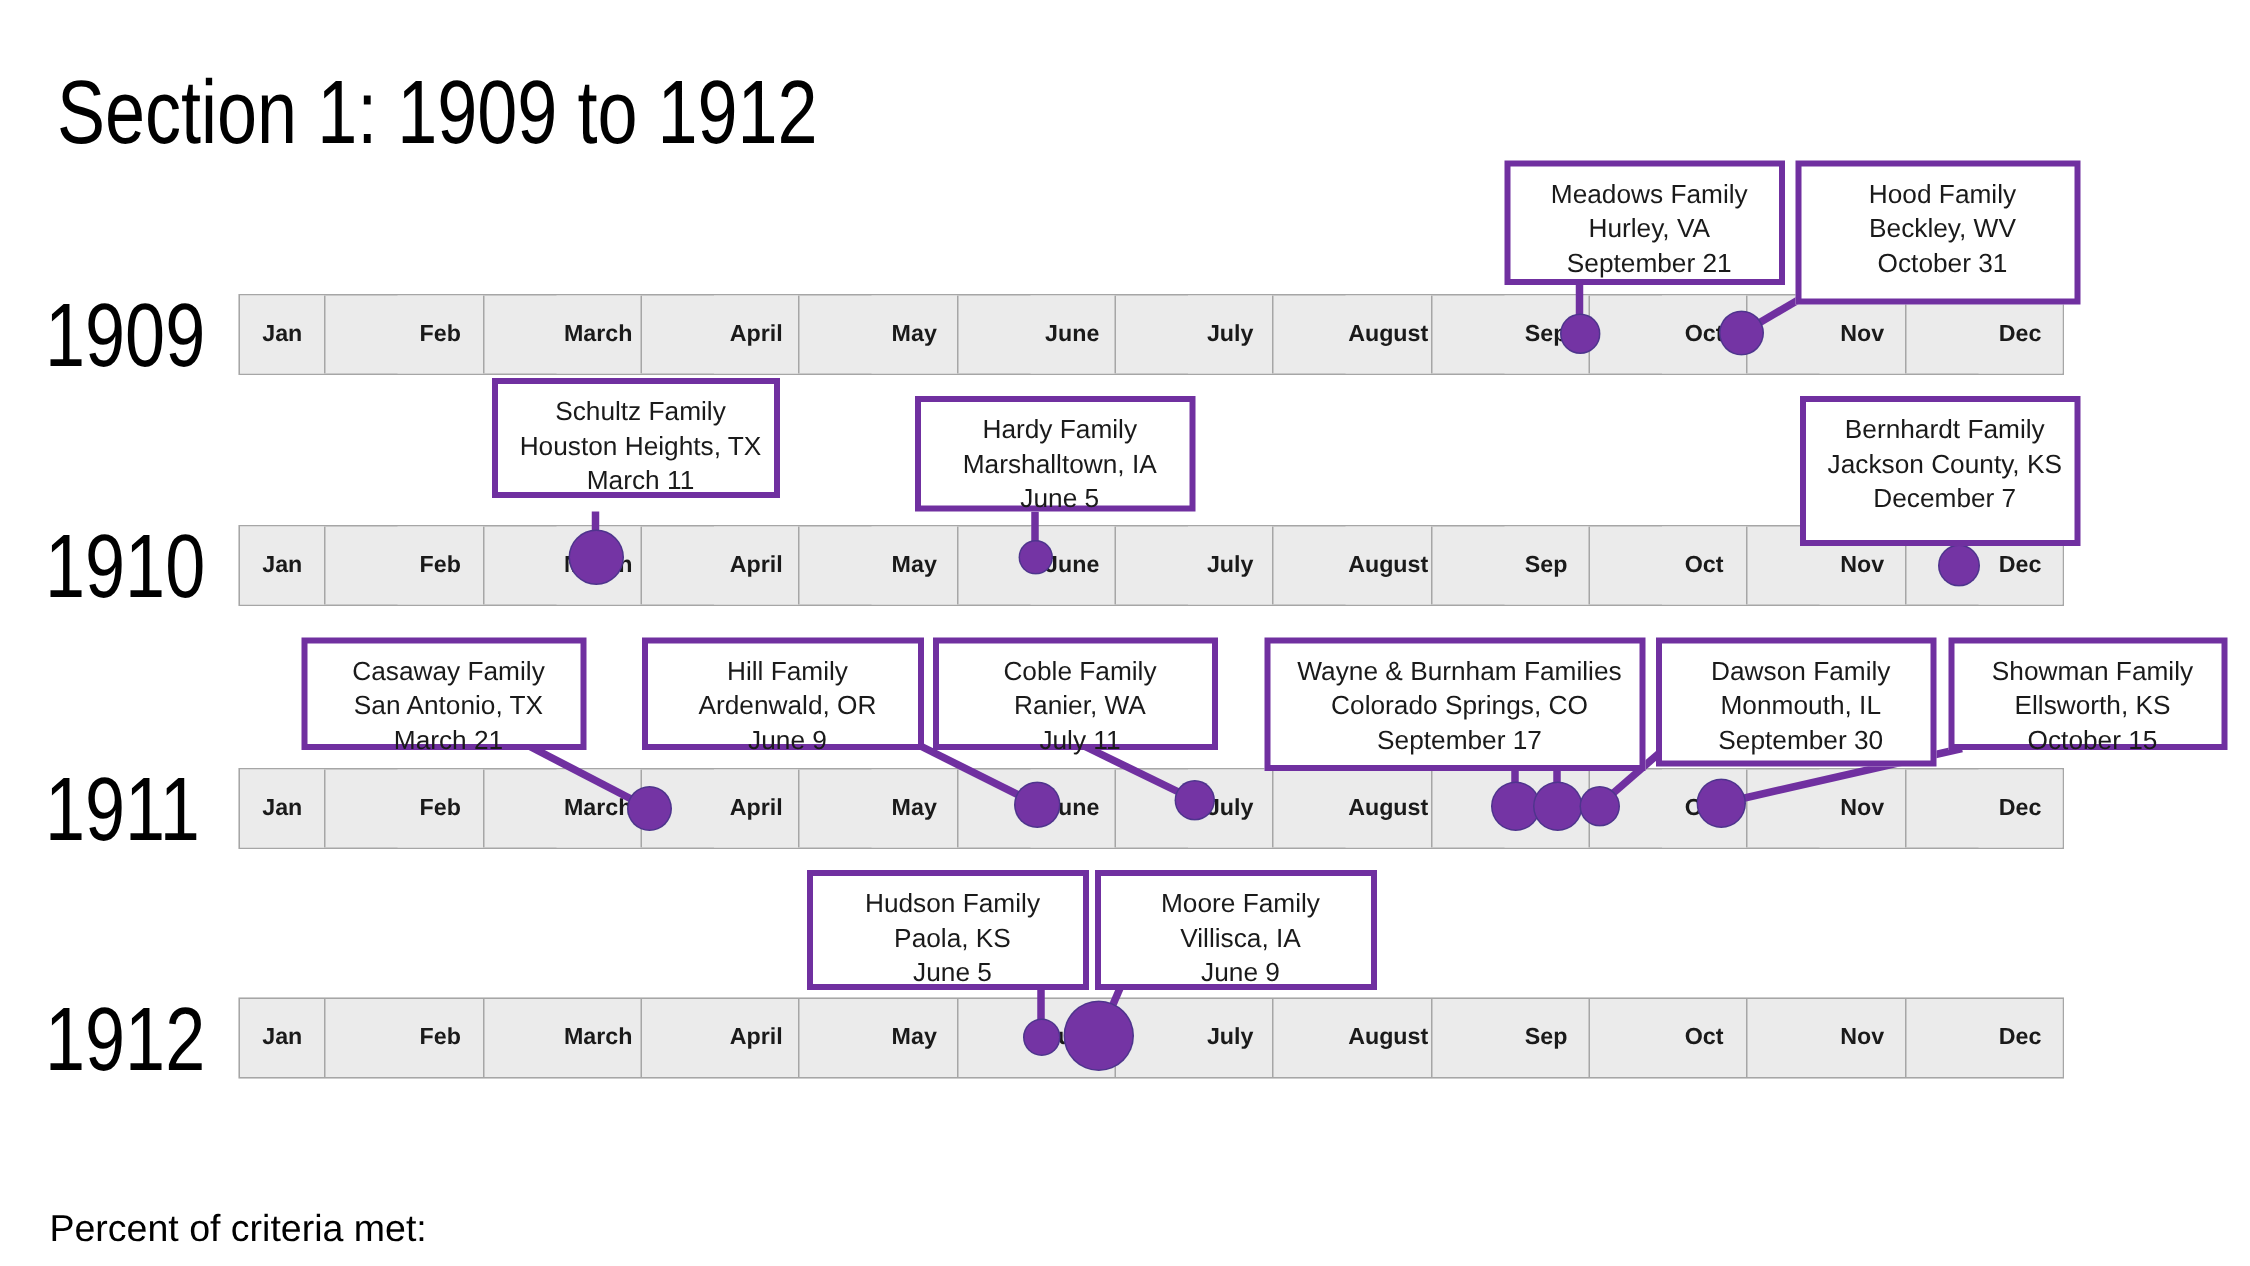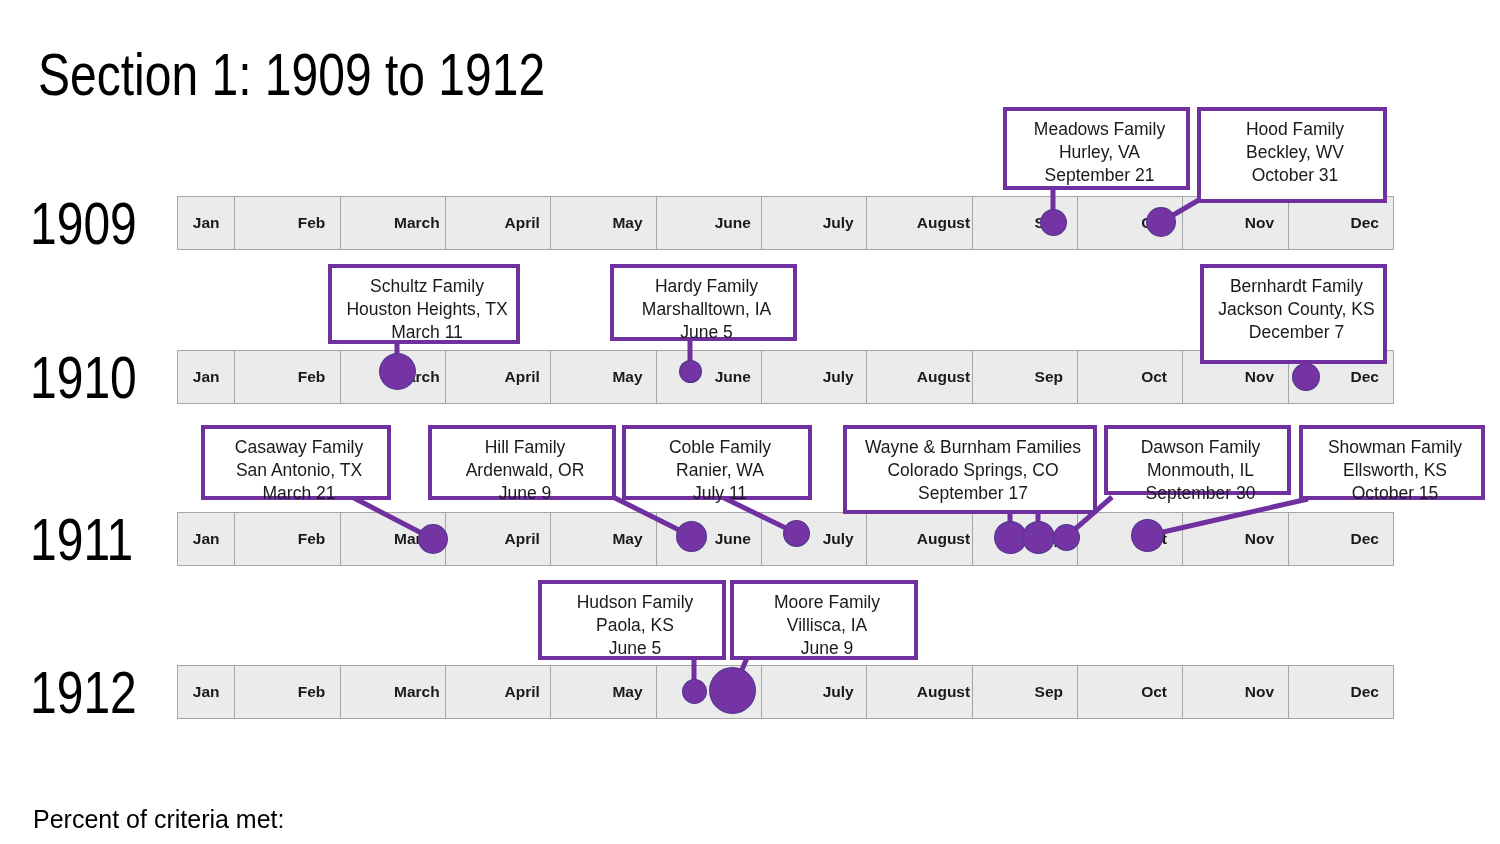--- a/index.html
+++ b/index.html
@@ -10,21 +10,21 @@
   .title{
     position:absolute;left:38px;top:40px;font-size:60px;color:#000;
     white-space:nowrap;transform:scaleX(.80);transform-origin:left center;
   }
   .year-label{
     position:absolute;left:30px;height:60px;display:flex;align-items:center;
     font-size:60px;color:#000;transform:scaleX(.80);transform-origin:left center;
     white-space:nowrap;
   }
   .month-row{
-    position:absolute;left:177px;width:1217px;height:54px;display:flex;
+    position:absolute;left:159px;width:1217px;height:54px;display:flex;
     border:1.5px solid #a6a6a6;box-sizing:border-box;background:#ebebeb;z-index:1;gap:48px;
   }
   .month-cell{
     flex:1 1 0;display:flex;align-items:center;justify-content:center;
     background:#ebebeb;border-right:1.5px solid #a6a6a6;
     font-size:15.5px;font-weight:bold;color:#1a1a1a;
   }
   .month-cell:last-child{border-right:none;}
   #connectors{position:absolute;left:0;top:0;z-index:2;pointer-events:none;}
   .dot{
@@ -153,21 +153,21 @@
     <div class="callout" style="left: 1003px; top: 107px; width: 187px; height: 83px;">
       <div>Meadows Family</div>
       <div>Hurley, VA</div>
       <div>September 21</div>
     </div>
     <div class="callout" style="left: 1197px; top: 107px; width: 190px; height: 96px;">
       <div>Hood Family</div>
       <div>Beckley, WV</div>
       <div>October 31</div>
     </div>
-    <div class="callout" style="left: 328px; top: 264px; width: 192px; height: 80px;">
+    <div class="callout" style="left: 328px; top: 252px; width: 192px; height: 80px;">
       <div>Schultz Family</div>
       <div>Houston Heights, TX</div>
       <div>March 11</div>
     </div>
     <div class="callout" style="left: 610px; top: 264px; width: 187px; height: 77px;">
       <div>Hardy Family</div>
       <div>Marshalltown, IA</div>
       <div>June 5</div>
     </div>
     <div class="callout" style="left: 1200px; top: 264px; width: 187px; height: 100px;">
@@ -188,21 +188,21 @@
     <div class="callout" style="left: 622px; top: 425px; width: 190px; height: 75px;">
       <div>Coble Family</div>
       <div>Ranier, WA</div>
       <div>July 11</div>
     </div>
     <div class="callout" style="left: 843px; top: 425px; width: 254px; height: 89px;">
       <div>Wayne &amp; Burnham Families</div>
       <div>Colorado Springs, CO</div>
       <div>September 17</div>
     </div>
-    <div class="callout" style="left: 1104px; top: 425px; width: 187px; height: 70px;">
+    <div class="callout" style="left: 1104px; top: 425px; width: 187px; height: 86px;">
       <div>Dawson Family</div>
       <div>Monmouth, IL</div>
       <div>September 30</div>
     </div>
     <div class="callout" style="left: 1299px; top: 425px; width: 186px; height: 75px;">
       <div>Showman Family</div>
       <div>Ellsworth, KS</div>
       <div>October 15</div>
     </div>
     <div class="callout" style="left: 538px; top: 580px; width: 188px; height: 80px;">

